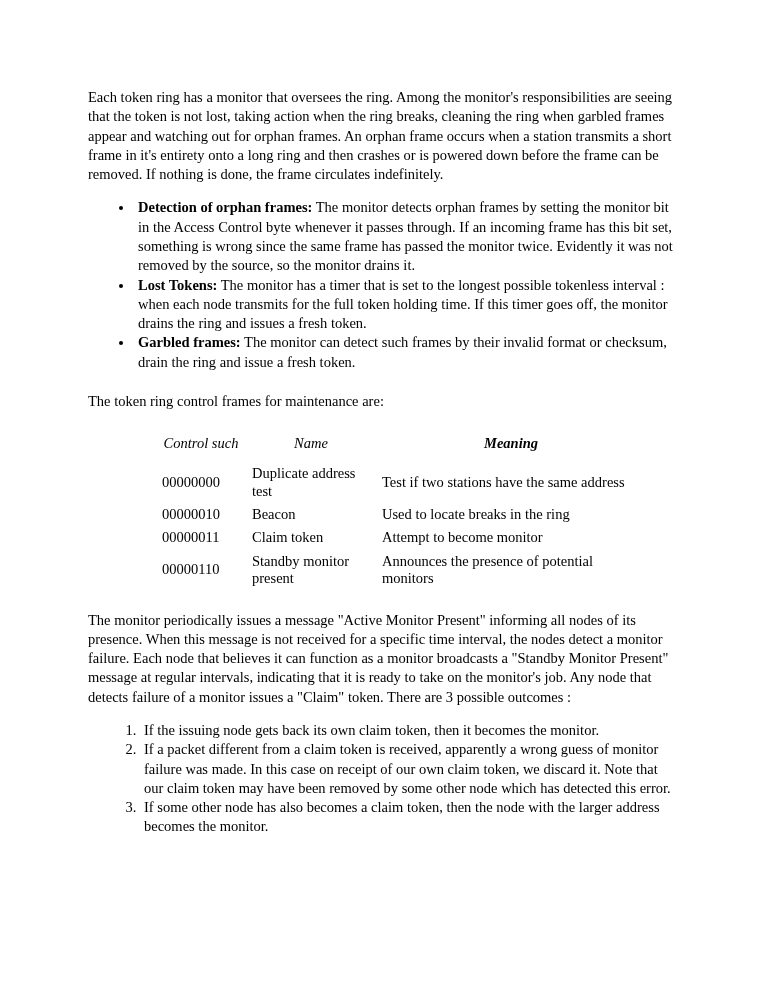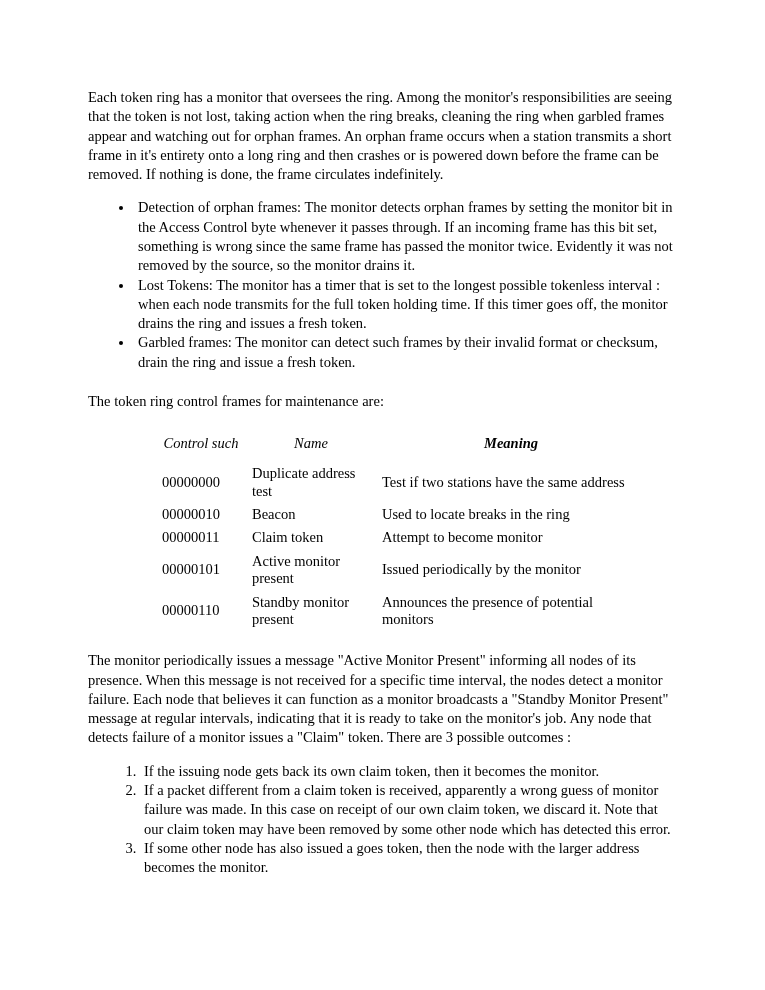--- a/index.html
+++ b/index.html
@@ -45,21 +45,21 @@
   ul.bullets > li {
     font-size: 14.5px;
     line-height: 1.33;
     margin-bottom: 0;
     padding-left: 4px;
   }
   ul.bullets > li::marker {
     font-size: 14px;
   }
   .lbl {
-    font-weight: normal;
+    font-weight: bold;
   }
   ol.numbers {
     margin: 0;
     padding-left: 52px;
   }
   ol.numbers > li {
     font-size: 14.5px;
     line-height: 1.33;
     padding-left: 4px;
   }
@@ -135,38 +135,33 @@
           <td class="c1">00000010</td>
           <td class="c2">Beacon</td>
           <td class="c3">Used to locate breaks in the ring</td>
         </tr>
         <tr>
           <td class="c1">00000011</td>
           <td class="c2">Claim token</td>
           <td class="c3">Attempt to become monitor</td>
         </tr>
         <tr>
-          <td class="c1">00000101</td>
-          <td class="c2">Active monitor present</td>
-          <td class="c3">Issued periodically by the monitor</td>
-        </tr>
-        <tr>
           <td class="c1">00000110</td>
           <td class="c2">Standby monitor present</td>
           <td class="c3">Announces the presence of potential monitors</td>
         </tr>
       </tbody>
     </table>
 
     <div class="gap-md"></div>
 
     <p class="para">The monitor periodically issues a message "Active Monitor Present" informing all nodes of its presence. When this message is not received for a specific time interval, the nodes detect a monitor failure. Each node that believes it can function as a monitor broadcasts a "Standby Monitor Present" message at regular intervals, indicating that it is ready to take on the monitor's job. Any node that detects failure of a monitor issues a "Claim" token. There are 3 possible outcomes :</p>
 
     <div class="gap-sm"></div>
 
     <ol class="numbers">
       <li>If the issuing node gets back its own claim token, then it becomes the monitor.</li>
       <li>If a packet different from a claim token is received, apparently a wrong guess of monitor failure was made. In this case on receipt of our own claim token, we discard it. Note that our claim token may have been removed by some other node which has detected this error.</li>
-      <li>If some other node has also issued a goes token, then the node with the larger address becomes the monitor.</li>
+      <li>If some other node has also becomes a claim token, then the node with the larger address becomes the monitor.</li>
     </ol>
 
   </div>
 </div>
 
 </body></html>

